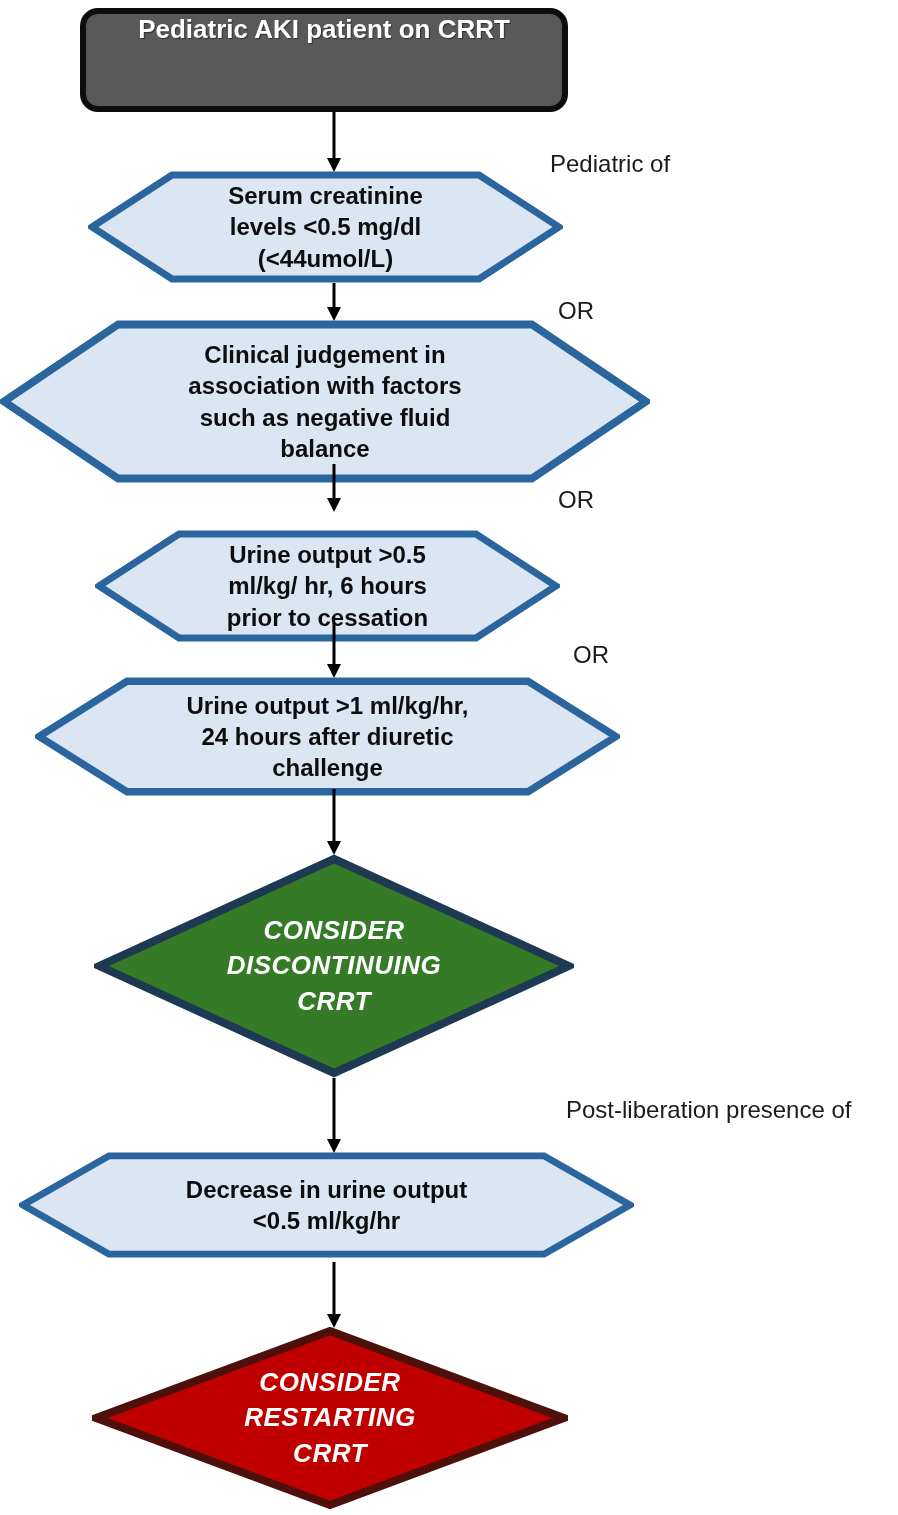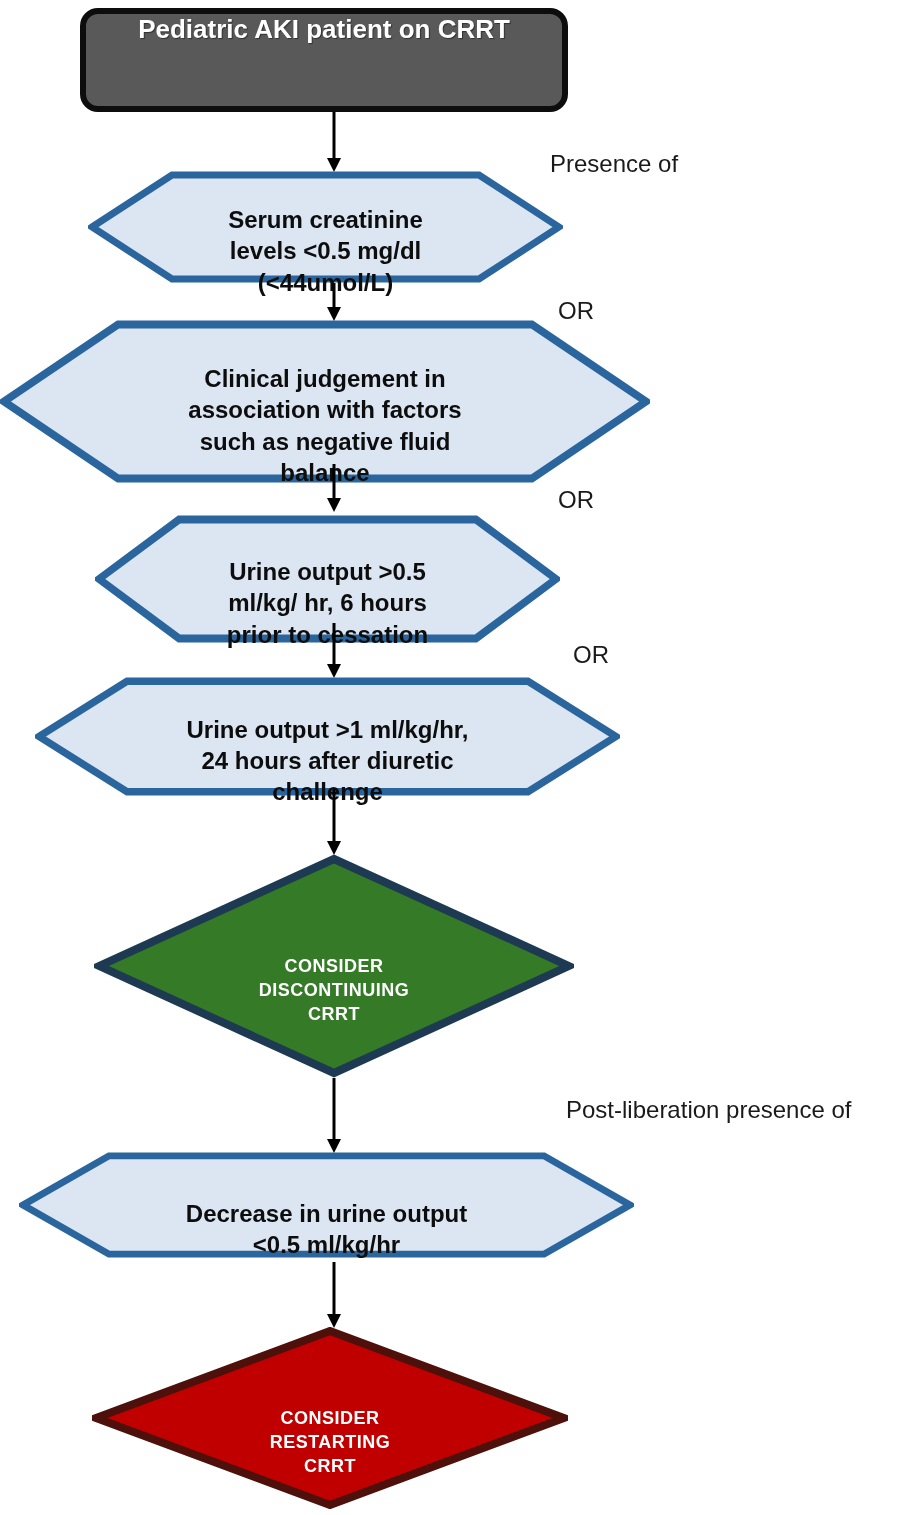--- a/index.html
+++ b/index.html
@@ -25,21 +25,20 @@
   .node-text {
     position: absolute;
     left: 0; top: 0;
     width: 100%; height: 100%;
     display: flex;
     align-items: center;
     justify-content: center;
     text-align: center;
     white-space: pre-line;
     pointer-events: none;
-    margin-top: 24px;
   }
   
   .start-box {
     left: 80px; top: 8px;
     width: 488px; height: 104px;
     background: var(--start-fill, #595959);
     border: 6px solid var(--start-border, #0d0d0d);
     border-radius: 18px;
     box-sizing: border-box;
     display: flex;
@@ -74,24 +73,25 @@
     stroke-linejoin: miter;
   }
   .diamond-red polygon {
     fill: var(--red-fill, #c00000);
     stroke: var(--red-border, #4e100a);
     stroke-width: 8;
     stroke-linejoin: miter;
   }
   .diamond .node-text {
     color: var(--text-light, #ffffff);
-    font-size: 18px;
+    font-size: 26px;
     font-weight: 700;
     line-height: 1.35;
     letter-spacing: 0.5px;
+    font-style: italic;
   }
   
   .arrow { position: absolute; width: 20px; overflow: visible; }
   .arrow line { stroke: var(--arrow, #000000); stroke-width: 3; }
   .arrow polygon { fill: var(--arrow, #000000); }
   
   .side-label {
     position: absolute;
     color: #1a1a1a;
     font-size: 24px;
@@ -106,21 +106,21 @@
 
   <div class="node start-box">
     <span class="start-label">Pediatric AKI patient on CRRT</span>
   </div>
 
   <svg class="arrow" style="left:324px; top:112px;" width="20" height="60">
     <line x1="10" y1="0" x2="10" y2="48"></line>
     <polygon points="3,46 17,46 10,60"></polygon>
   </svg>
 
-  <div class="side-label" style="left:550px; top:150px;">Presence of</div>
+  <div class="side-label" style="left:550px; top:150px;">Pediatric of</div>
 
   <div class="node hex" style="left:88px; top:171px; width:475px; height:112px;">
     <svg class="shape-svg" viewBox="0 0 475 112" preserveAspectRatio="none">
       <polygon points="4,56 84,4 391,4 471,56 391,108 84,108"></polygon>
     </svg>
     <div class="node-text">Serum creatinine
 levels &lt;0.5 mg/dl
 (&lt;44umol/L)</div>
   </div>
 
@@ -139,21 +139,21 @@
 such as negative fluid
 balance</div>
   </div>
 
   <svg class="arrow" style="left:324px; top:464px;" width="20" height="48">
     <line x1="10" y1="0" x2="10" y2="36"></line>
     <polygon points="3,34 17,34 10,48"></polygon>
   </svg>
   <div class="side-label" style="left:558px; top:486px;">OR</div>
 
-  <div class="node hex" style="left:95px; top:515px; width:465px; height:128px;">
+  <div class="node hex" style="left:95px; top:530px; width:465px; height:112px;">
     <svg class="shape-svg" viewBox="0 0 465 112" preserveAspectRatio="none">
       <polygon points="4,56 84,4 381,4 461,56 381,108 84,108"></polygon>
     </svg>
     <div class="node-text">Urine output &gt;0.5
 ml/kg/ hr, 6 hours
 prior to cessation</div>
   </div>
 
   <svg class="arrow" style="left:324px; top:623px;" width="20" height="55">
     <line x1="10" y1="0" x2="10" y2="43"></line>

